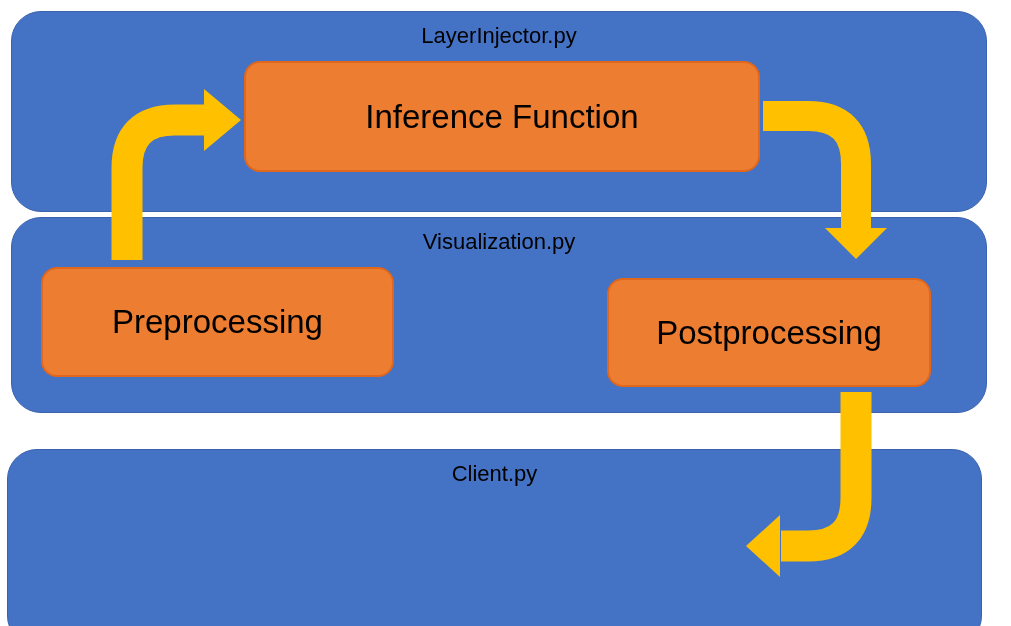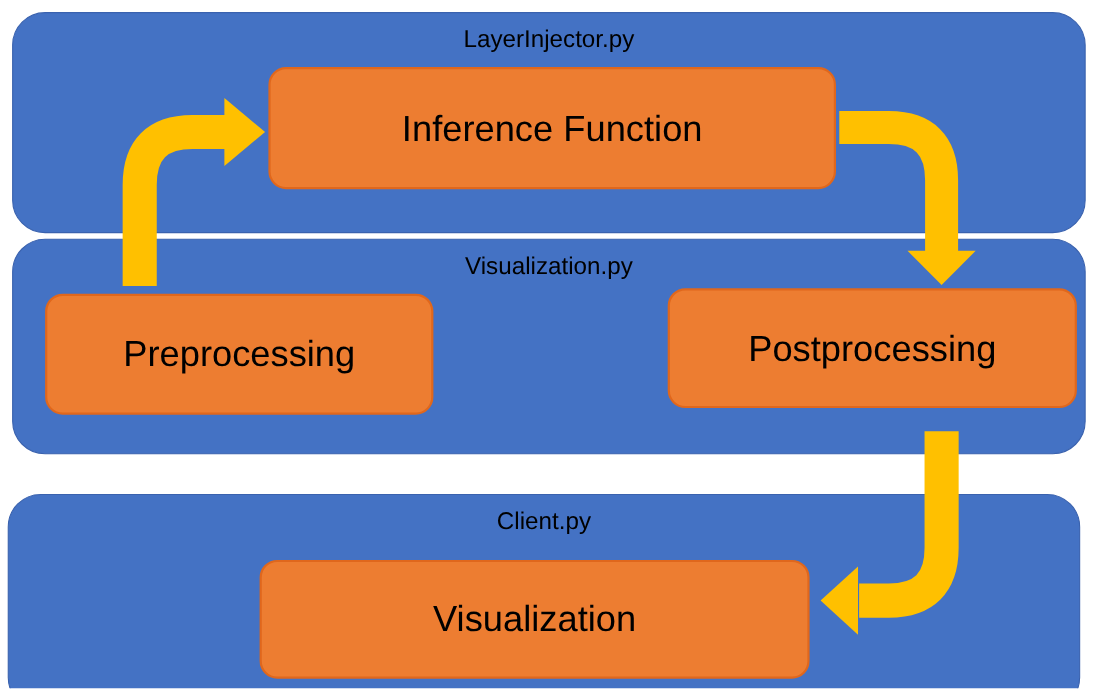--- a/index.html
+++ b/index.html
@@ -54,21 +54,21 @@
     width: 1011px;
     height: 626px;
     pointer-events: none;
   }
   #band-serverbuilder { left: 11px;  top: 11px;  width: 976px; height: 201px; }
   #band-layerinjector { left: 11px;  top: 217px; width: 976px; height: 196px; }
   #band-client        { left: 7px;   top: 421px; width: 975px; height: 197px; margin-top: 28px; }
 
   #node-inference-function { left: 232px; top: 49px; width: 516px; height: 111px; }
   #node-preprocessing      { left: 29px;  top: 49px; width: 353px; height: 110px; }
-  #node-postprocessing     { left: 595px; top: 44px; width: 372px; height: 109px; text-align: center; }
+  #node-postprocessing     { left: 595px; top: 60px; width: 324px; height: 109px; text-align: center; }
   #node-visualization      { left: 228px; top: 59px; width: 500px; height: 108px; }
 </style>
 </head>
 <body>
 
 <div class="canvas">
 
   <div class="band" id="band-serverbuilder">
     <div class="band-title">LayerInjector.py</div>
     <div class="node" id="node-inference-function">
@@ -81,23 +81,20 @@
     <div class="node" id="node-preprocessing">
       <span class="node-label">Preprocessing</span>
     </div>
     <div class="node" id="node-postprocessing">
       <span class="node-label">Postprocessing</span>
     </div>
   </div>
 
   <div class="band" id="band-client">
     <div class="band-title">Client.py</div>
-    <div class="node" id="node-visualization">
-      <span class="node-label">Visualization</span>
-    </div>
   </div>
 
   <svg class="flow-layer" viewBox="0 0 1011 626" xmlns="http://www.w3.org/2000/svg">
 
     <g>
       <path d="M 127 260 L 127 168 Q 127 120 175 120 L 206 120" fill="none" stroke="#FFC000" stroke-width="31"></path>
       <polygon points="204,89 204,151 241,120" fill="#FFC000"></polygon>
     </g>
 
     <g>

